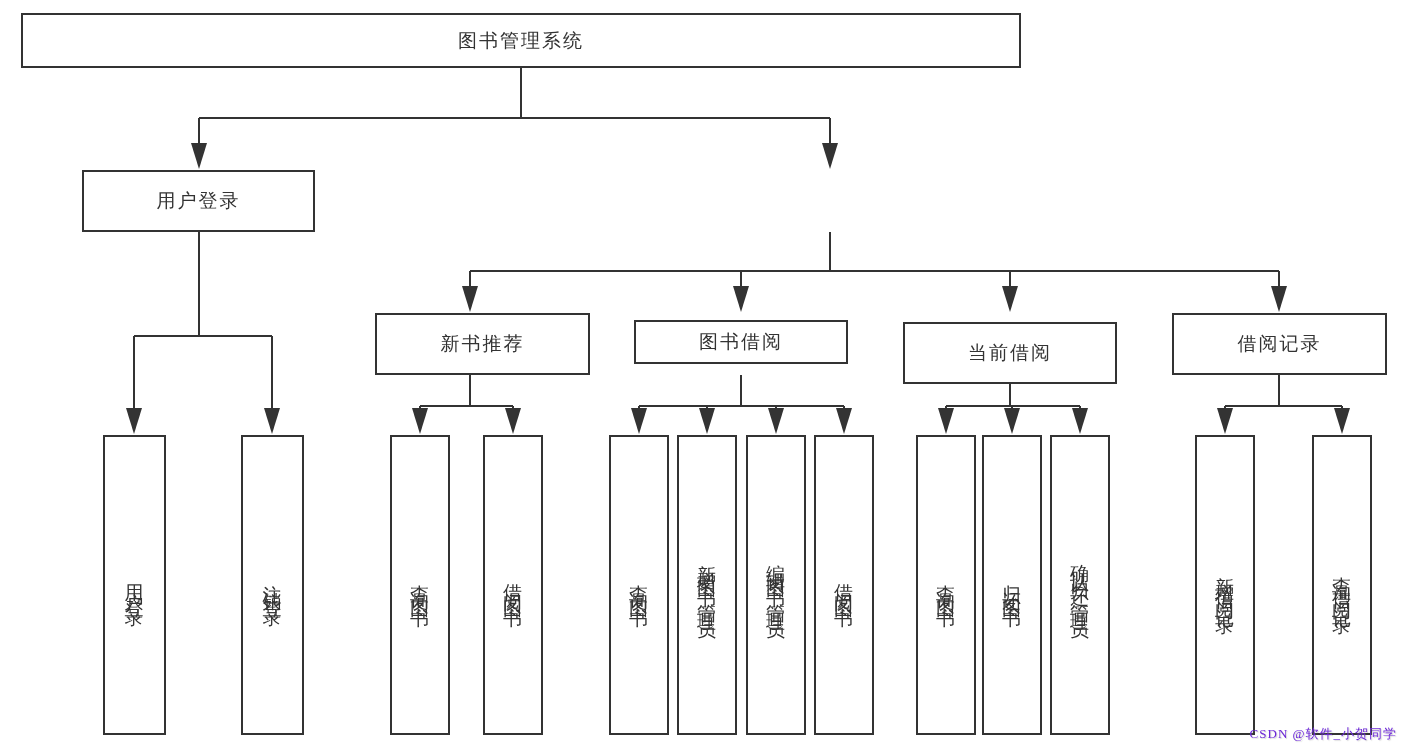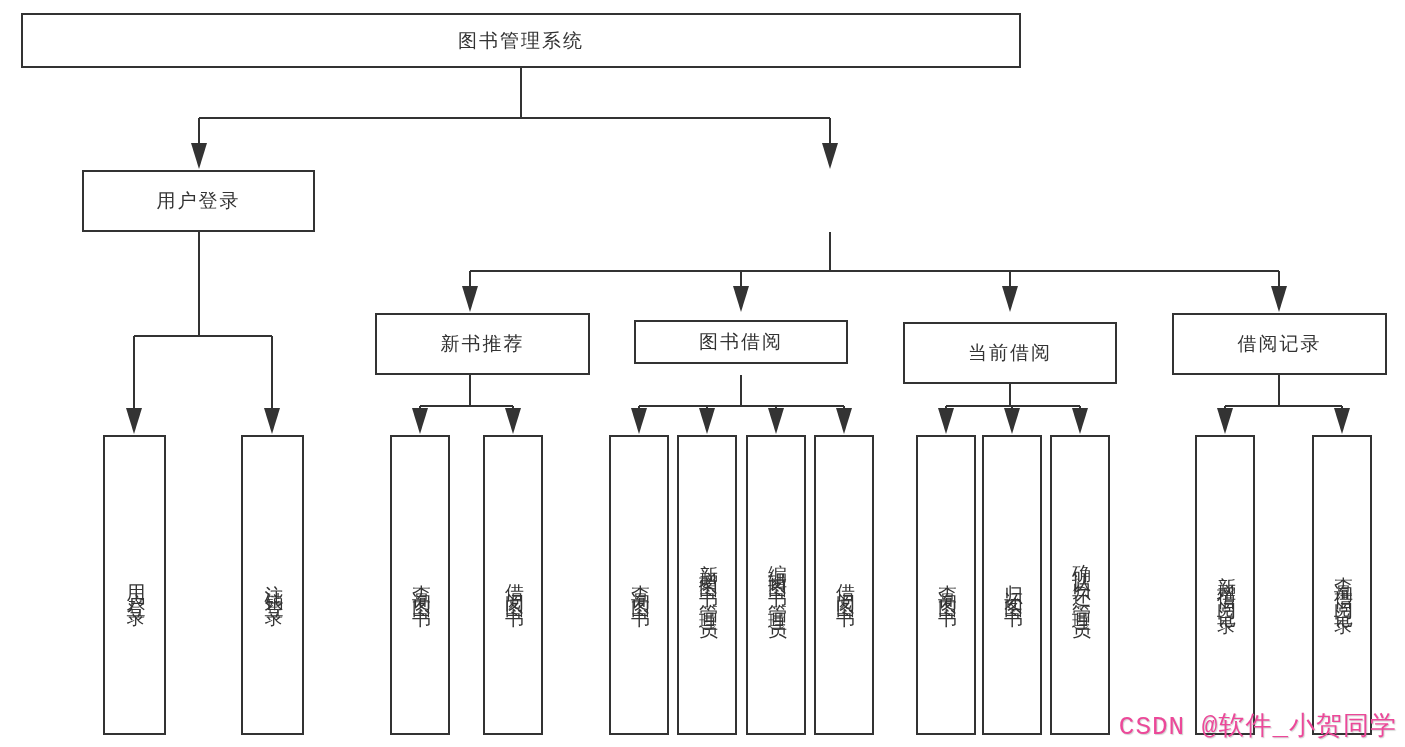--- a/index.html
+++ b/index.html
@@ -1,20 +1,20 @@
 <!DOCTYPE html>
 <html><head>
 <meta charset="utf-8">
 <style>
   html,body { margin:0; padding:0; background:#ffffff; }
   #canvas {
     position:relative;
     width:1405px; height:747px;
     background:#ffffff;
-    font-family:Liberation Mono, monospace;
+    font-family:Liberation Serif, serif;
     color:#333333;
     overflow:hidden;
   }
   #wires { position:absolute; left:0; top:0; width:1405px; height:747px; }
   .box {
     position:absolute;
     box-sizing:border-box;
     border:2px solid #333333;
     background:#ffffff;
     display:flex;
@@ -53,23 +53,23 @@
   .l-c3 { left:746px; }
   .l-c4 { left:814px; }
   .l-d1 { left:916px; }
   .l-d2 { left:982px; }
   .l-d3 { left:1050px; }
   .l-e1 { left:1195px; }
   .l-e2 { left:1312px; }
   #watermark {
     position:absolute;
     right:8px; bottom:4px;
-    font-size:26px;
+    font-size:13px;
     letter-spacing:1px;
-    color:#ec4899;
+    color:#6d28d9;
     text-shadow:1px 1px 1px rgba(120,120,120,0.35);
   }
 </style>
 </head>
 <body>
 
 <div id="canvas">
 
   <svg id="wires" viewBox="0 0 1405 747" xmlns="http://www.w3.org/2000/svg">
     <g stroke="#333333" stroke-width="2" fill="none">

